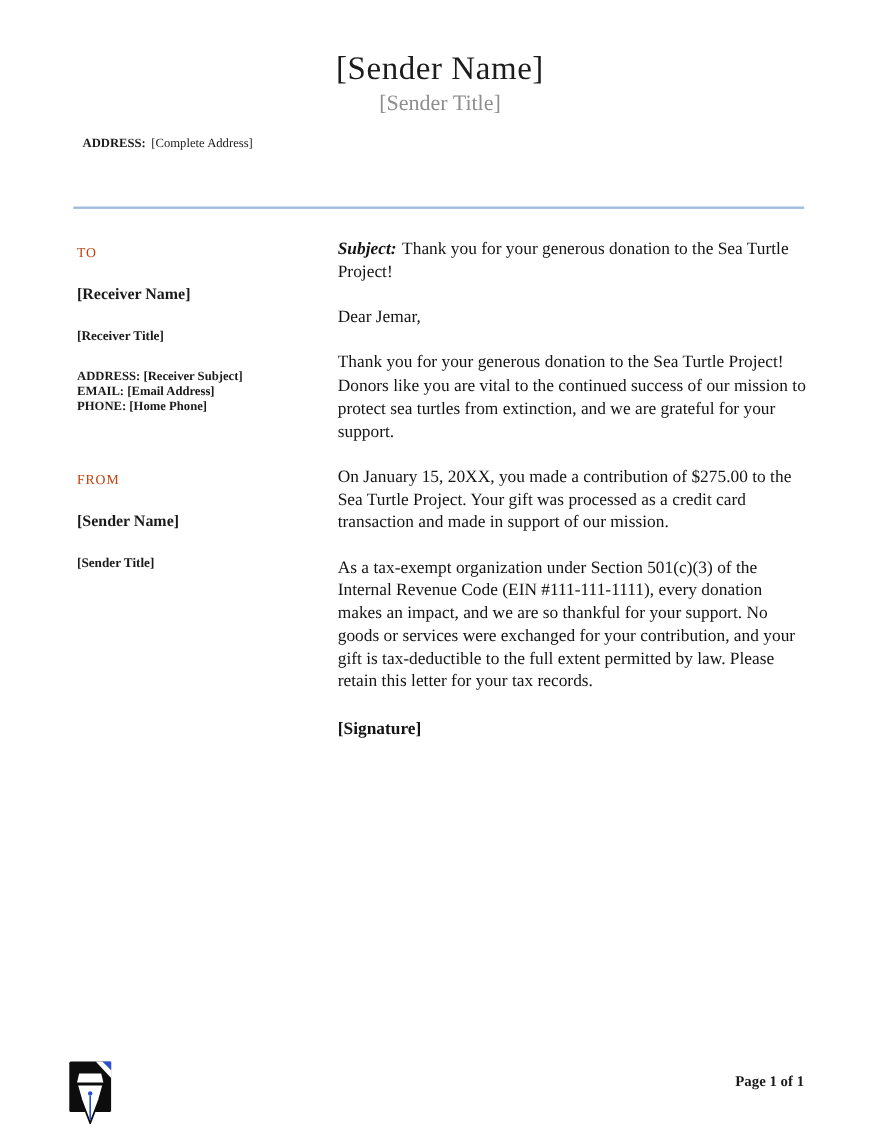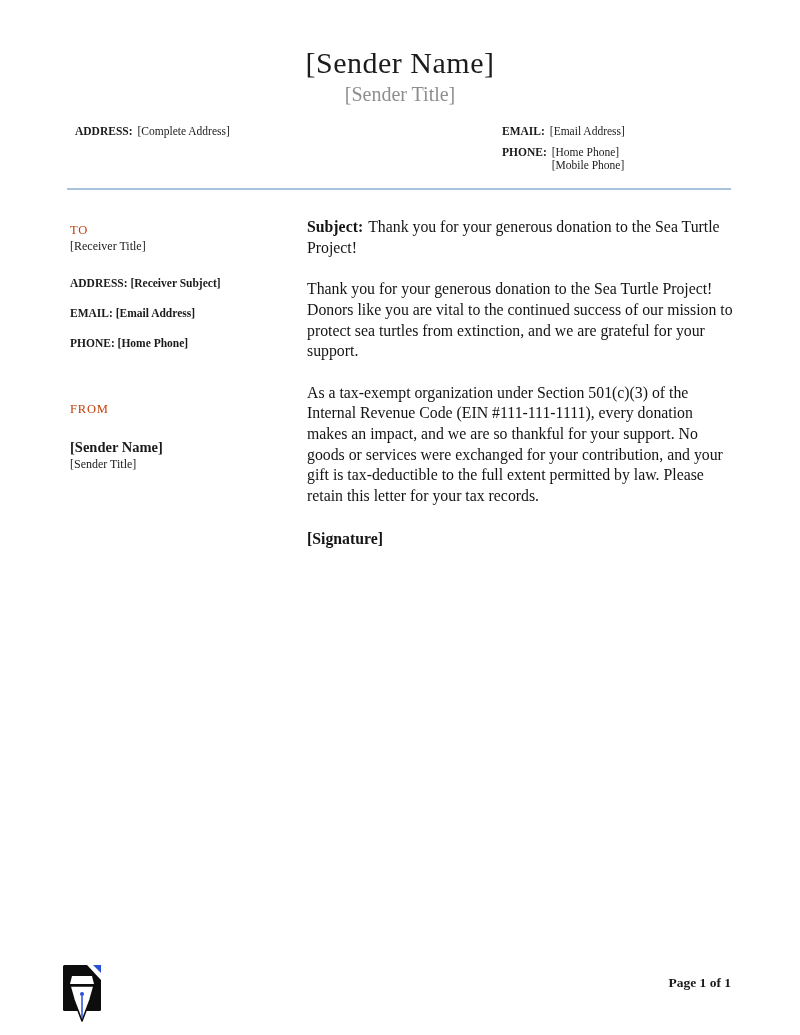--- a/index.html
+++ b/index.html
@@ -77,44 +77,44 @@
     font-weight: 400;
   }
   .receiver-name, .from-name {
     font-size: 14.5px;
     font-weight: 700;
     margin-top: 21px;
     line-height: 18px;
   }
   .receiver-title, .from-title {
     font-size: 12px;
-    font-weight: 400;
+    font-weight: 700;
     line-height: 16px;
+    margin-top: 20px;
   }
   .info-line {
     font-size: 11.5px;
     font-weight: 700;
-    margin-top: 16px;
     line-height: 14px;
   }
   .info-line.first { margin-top: 22px; }
   .from-label { margin-top: 52px; }
 
   
   .body-col {
     position: absolute;
     top: 217px;
     left: 307px;
     width: 428px;
     font-size: 15.8px;
     line-height: 20.7px;
     color: #141414;
   }
   .body-col p { margin-bottom: 20.7px; }
-  .subject-label { font-weight: 700; margin-right: 5px; }
+  .subject-label { font-weight: 700; margin-right: 5px; font-style: italic; }
   .signature-block { margin-top: 6px; }
   .signature-line { font-weight: 700; line-height: 21.5px; margin-bottom: 0 !important; }
 
   
   .footer-logo {
     position: absolute;
     left: 60px;
     top: 964px;
     width: 50px;
     height: 60px;
@@ -138,51 +138,41 @@
     <div class="sender-title">[Sender Title]</div>
   </div>
 
   <div class="contact-left">
     <div class="contact-row">
       <span class="contact-label">ADDRESS:</span>
       <span>[Complete Address]</span>
     </div>
   </div>
 
-  <div class="contact-right">
-    <div class="contact-row">
-      <span class="contact-label">EMAIL:</span>
-      <span>[Email Address]</span>
-    </div>
-    <div class="contact-row">
-      <span class="contact-label">PHONE:</span>
-      <span class="phone-lines">
-        <div>[Home Phone]</div>
-        <div>[Mobile Phone]</div>
-      </span>
-    </div>
-  </div>
 
   <div class="divider"></div>
 
   <div class="left-col">
     <div class="section-label">TO</div>
+    <div class="receiver-name">[Receiver Name]</div>
     <div class="receiver-title">[Receiver Title]</div>
     <div class="info-line first">ADDRESS: [Receiver Subject]</div>
     <div class="info-line">EMAIL: [Email Address]</div>
     <div class="info-line">PHONE: [Home Phone]</div>
 
     <div class="section-label from-label">FROM</div>
     <div class="from-name">[Sender Name]</div>
     <div class="from-title">[Sender Title]</div>
   </div>
 
   <div class="body-col">
     <p><span class="subject-label">Subject:</span><span>Thank you for your generous donation to the Sea Turtle Project!</span></p>
+    <p>Dear Jemar,</p>
     <p>Thank you for your generous donation to the Sea Turtle Project! Donors like you are vital to the continued success of our mission to protect sea turtles from extinction, and we are grateful for your support.</p>
+    <p>On January 15, 20XX, you made a contribution of $275.00 to the Sea Turtle Project. Your gift was processed as a credit card transaction and made in support of our mission.</p>
     <p>As a tax-exempt organization under Section 501(c)(3) of the Internal Revenue Code (EIN #111-111-1111), every donation makes an impact, and we are so thankful for your support. No goods or services were exchanged for your contribution, and your gift is tax-deductible to the full extent permitted by law. Please retain this letter for your tax records.</p>
     <div class="signature-block">
       <p class="signature-line">[Signature]</p>
     </div>
   </div>
 
   <svg class="footer-logo" viewBox="0 0 50 60" xmlns="http://www.w3.org/2000/svg">
     <rect x="3" y="1" width="38" height="46" rx="1.5" fill="#0d0d0d"></rect>
     <polygon points="27,1 41,1 41,16" fill="#ffffff"></polygon>
     <polygon points="33,1 41,9 41,1" fill="#2a4fd5"></polygon>

